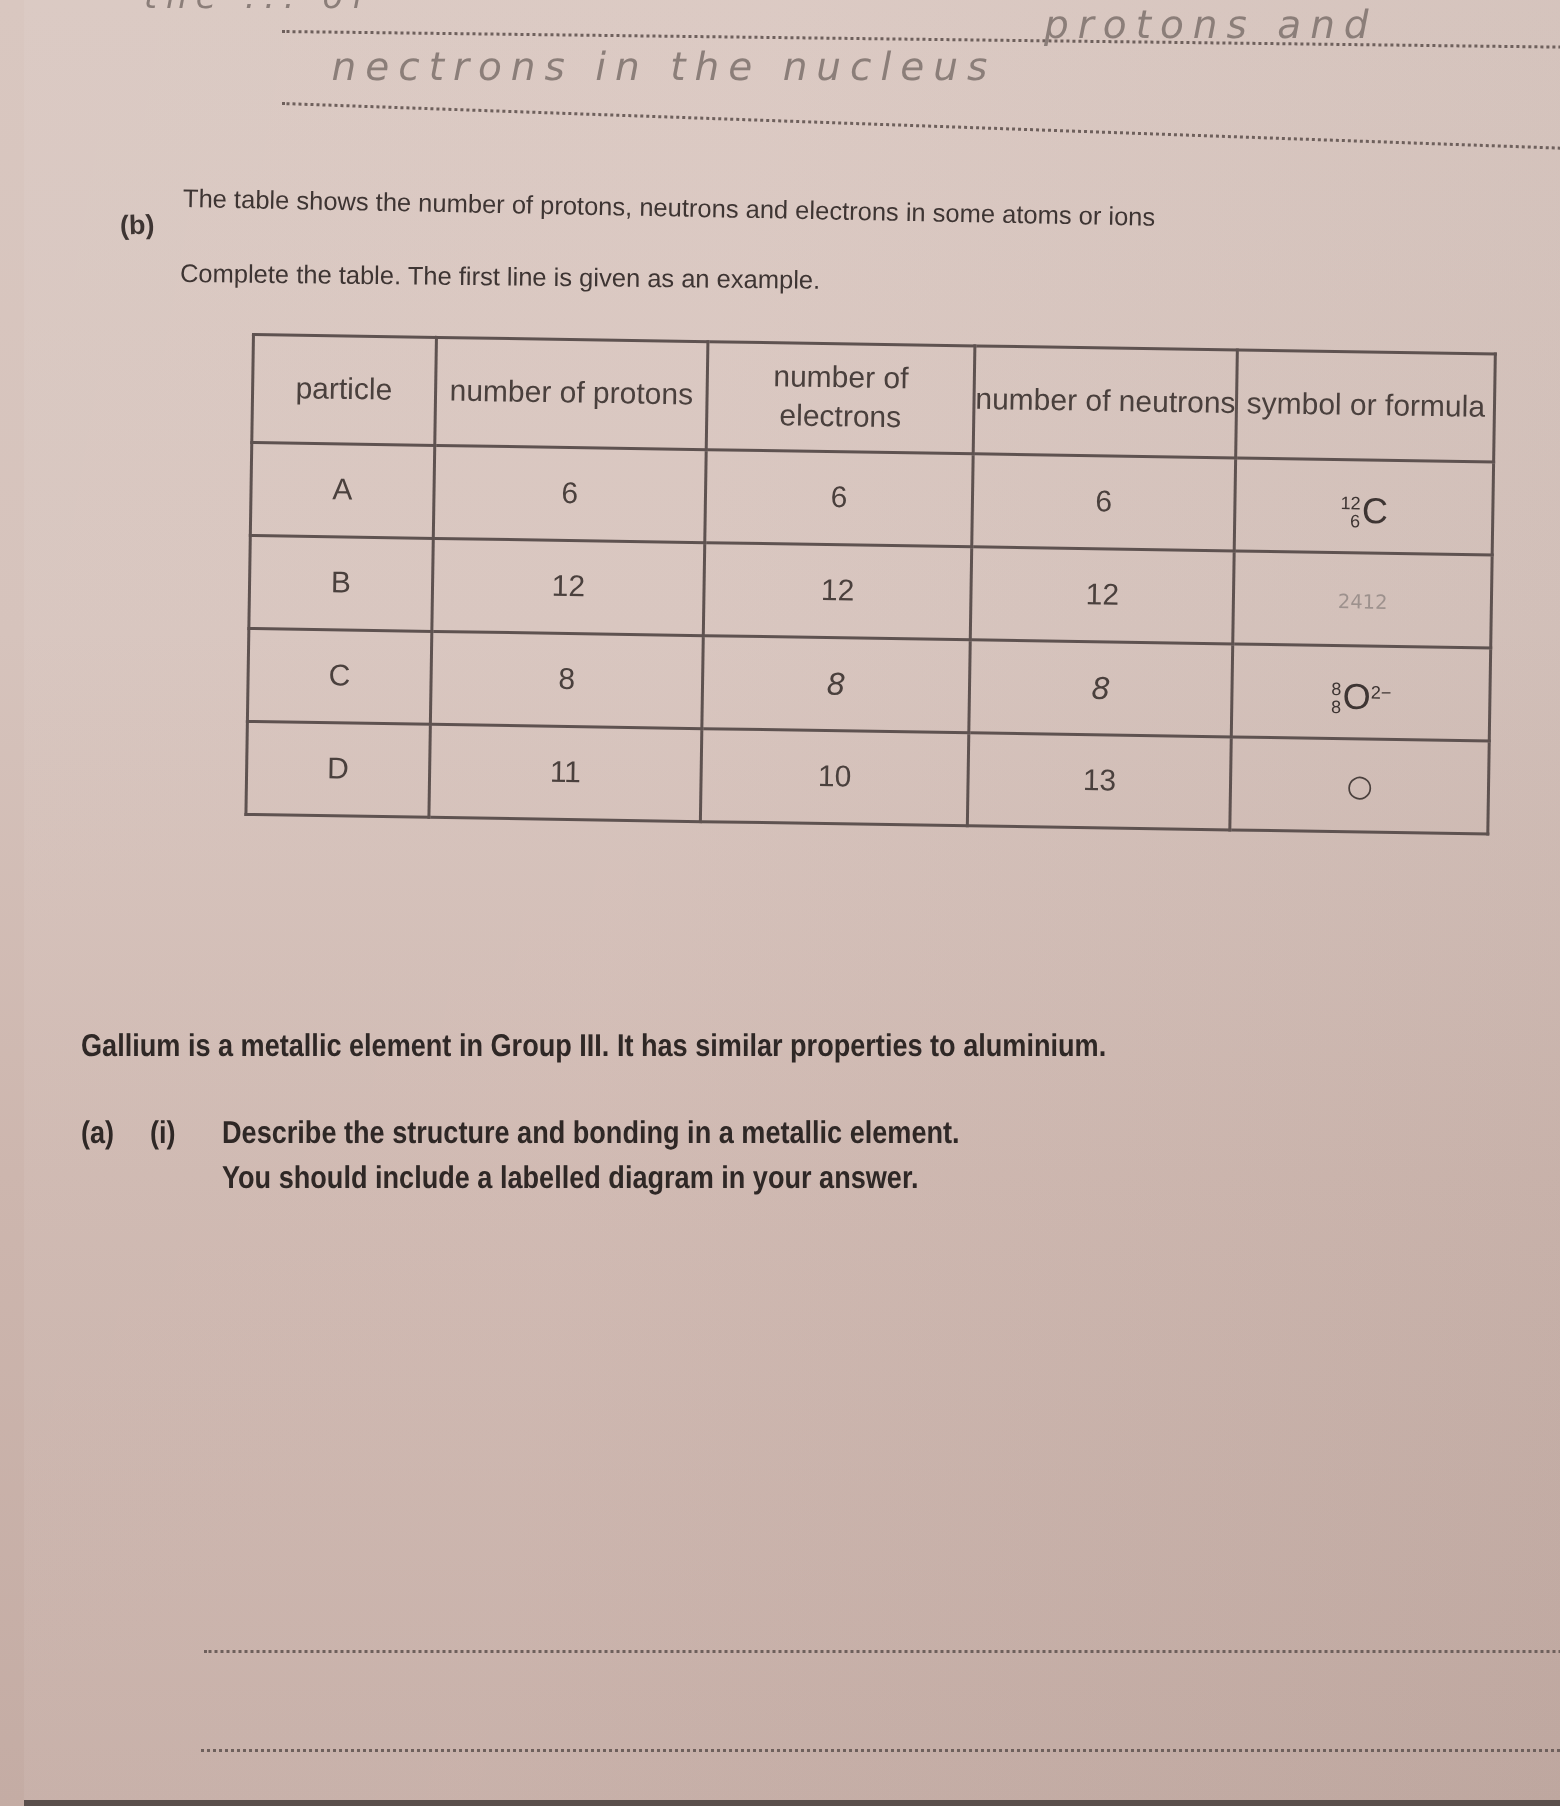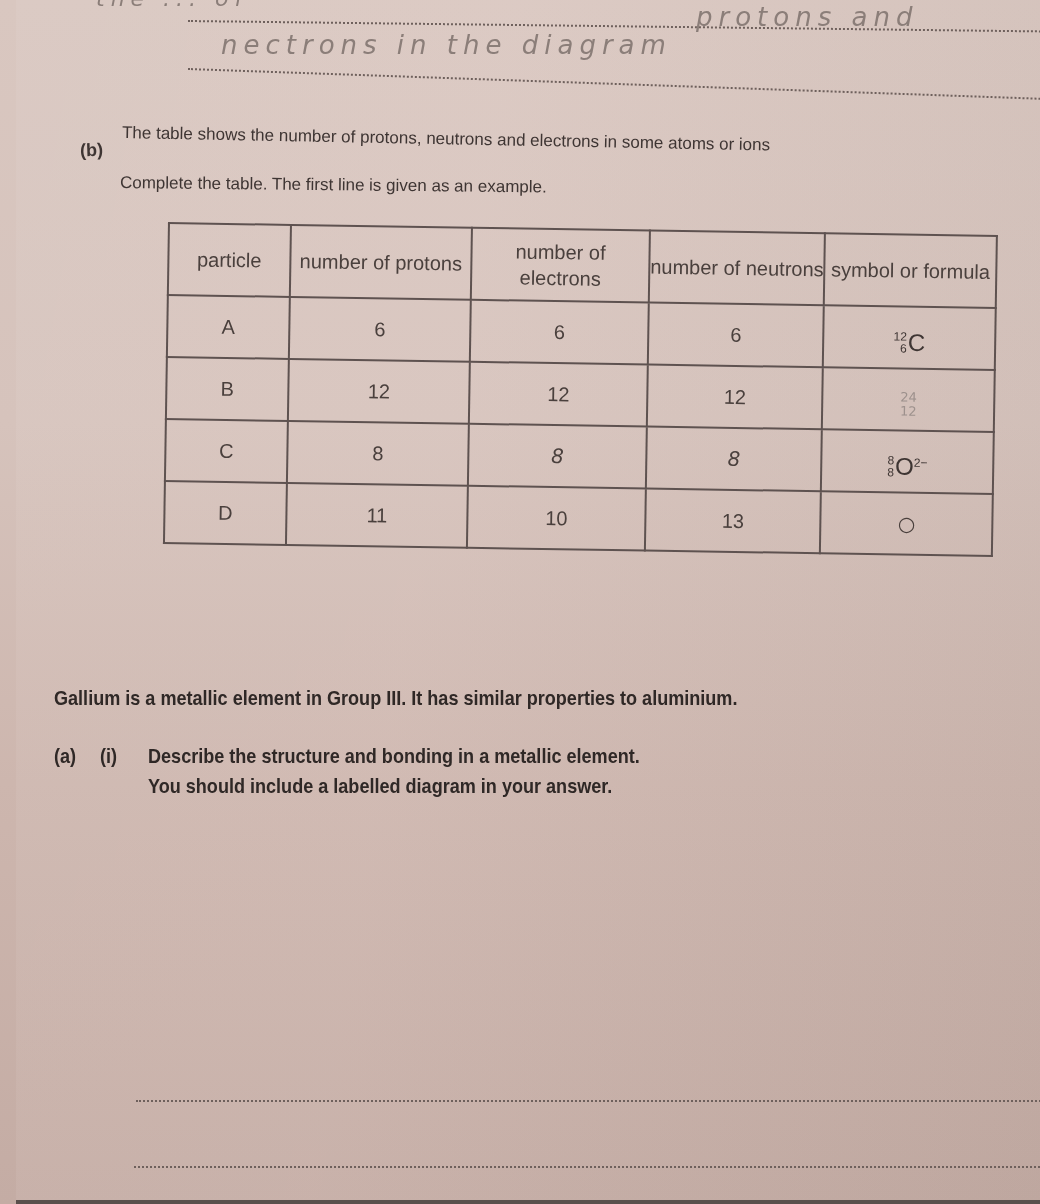--- a/index.html
+++ b/index.html
@@ -54,31 +54,31 @@
     table.ptable td { height: 62px; }
     .col-particle { width: 122px; }
     .col-protons { width: 182px; }
     .col-electrons { width: 178px; }
     .col-neutrons { width: 176px; }
     .col-symbol { width: 172px; }
     .nuclide { display: inline-flex; align-items: center; font-size: 24px; color: #3e3533; }
     .nuclide .scripts { display: inline-flex; flex-direction: column; font-size: 12px; line-height: 12px; text-align: right; margin-right: 1px; }
     .nuclide .charge { font-size: 12px; align-self: flex-start; margin-top: -4px; }
     .hw-cell { font-family: "DejaVu Sans", sans-serif; color: #a09490; font-style: italic; font-size: 18px; }
-    .hw-small { font-family: "DejaVu Sans", sans-serif; color: #9d918d; font-size: 13px; line-height: 14px; display: inline-flex; flex-direction: column; }
+    .hw-small { font-family: "DejaVu Sans", sans-serif; color: #9d918d; font-size: 13px; line-height: 14px; display: inline-flex; flex-direction: row; }
   </style>
 </head>
 <body>
 
 <div class="page">
 
   <span class="handwriting" style="left:80px; top:-14px; font-size:22px;">the ... of</span>
   <div class="dots" style="left:172px; top:20px; width:868px; transform:rotate(0.7deg); transform-origin:left;"></div>
   <span class="handwriting" style="left:680px; top:2px;">protons and</span>
-  <span class="handwriting" style="left:205px; top:30px;">nectrons in the diagram</span>
+  <span class="handwriting" style="left:205px; top:30px;">nectrons in the nucleus</span>
   <div class="dots" style="left:172px; top:68px; width:868px; transform:rotate(2deg); transform-origin:left;"></div>
 
   <span class="qlabel" style="left:64px; top:140px; transform:rotate(-2deg);">(b)</span>
   <span class="qtext" style="left:106px; top:123px; transform:rotate(1.1deg); transform-origin:left;">The table shows the number of protons, neutrons and electrons in some atoms or ions</span>
   <span class="qtext" style="left:104px; top:173px; transform:rotate(0.6deg); transform-origin:left;">Complete the table. The first line is given as an example.</span>
 
   <table class="ptable">
     <thead>
       <tr>
         <th class="col-particle">particle</th>

